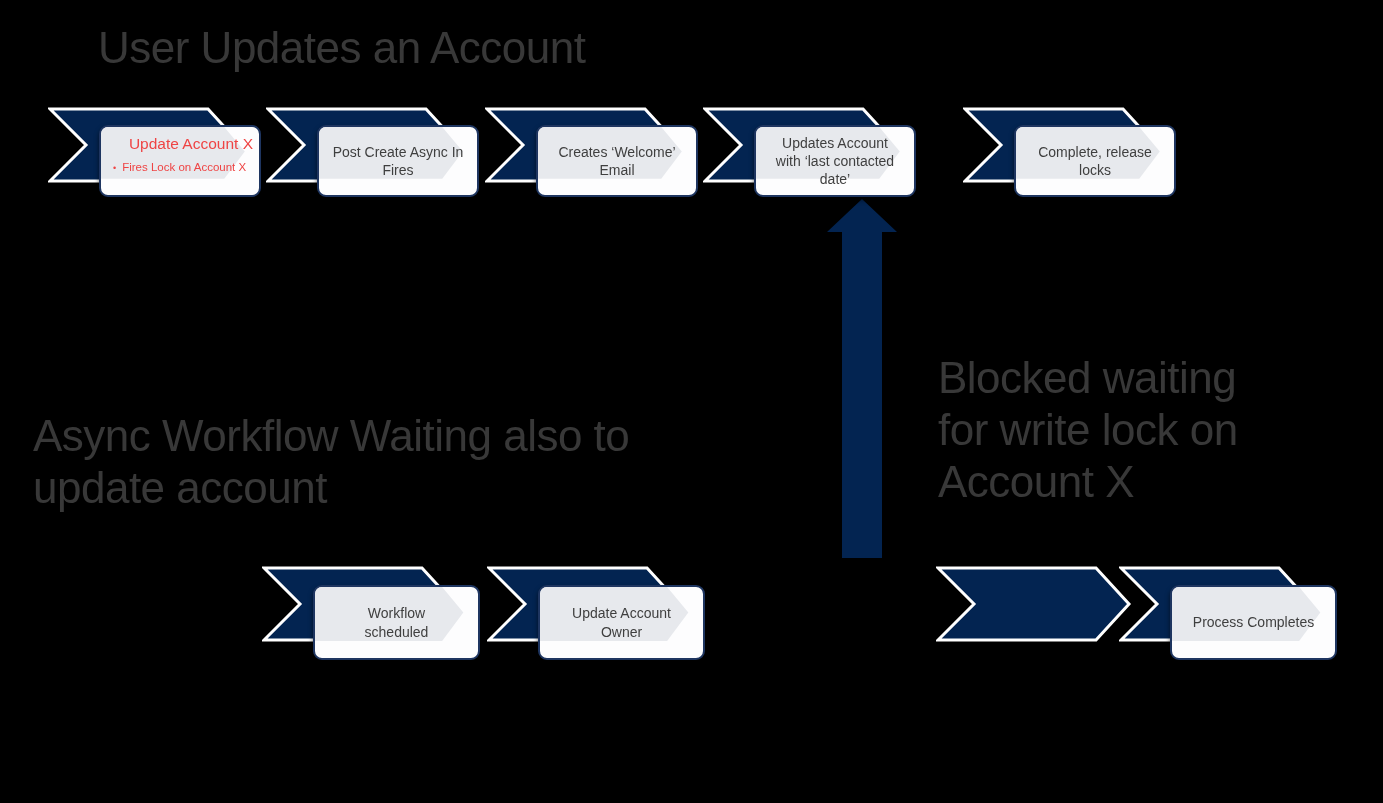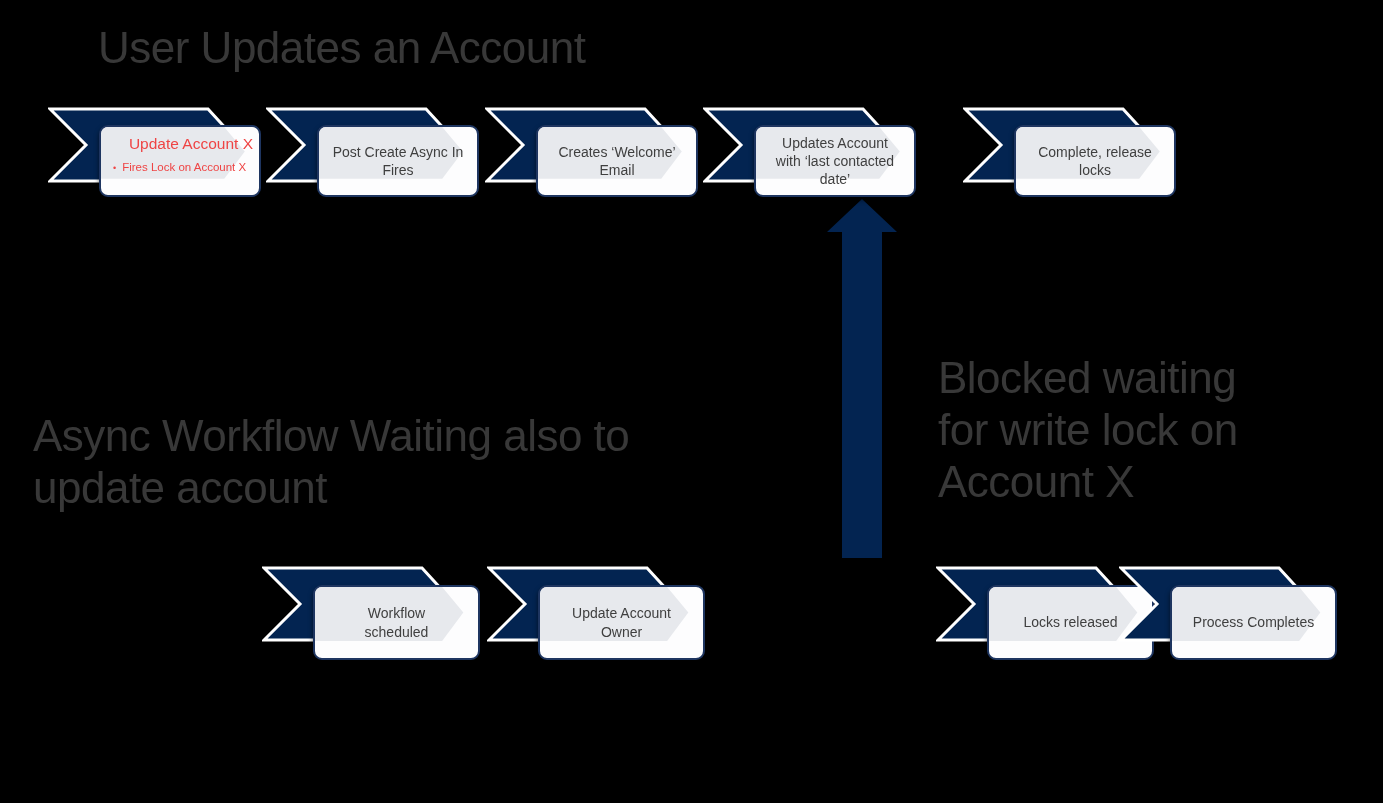--- a/index.html
+++ b/index.html
@@ -171,24 +171,20 @@
       <div class="card-text">Update Account
 Owner</div>
     </div>
   </div>
 
 
   <div class="step bottom" style="left:936px;top:566px">
     <svg class="chev" width="196" height="76" viewBox="0 0 196 76">
       <polygon points="2,2 160,2 193,38 160,74 2,74 38,38" fill="#032451" stroke="#ffffff" stroke-width="3"></polygon>
     </svg>
-    <div class="card">
-      <div class="wm"></div>
-      <div class="card-text">Locks released</div>
-    </div>
   </div>
 
   <div class="step bottom" style="left:1119px;top:566px">
     <svg class="chev" width="196" height="76" viewBox="0 0 196 76">
       <polygon points="2,2 160,2 193,38 160,74 2,74 38,38" fill="#032451" stroke="#ffffff" stroke-width="3"></polygon>
     </svg>
     <div class="card">
       <div class="wm"></div>
       <div class="card-text">Process Completes</div>
     </div>

